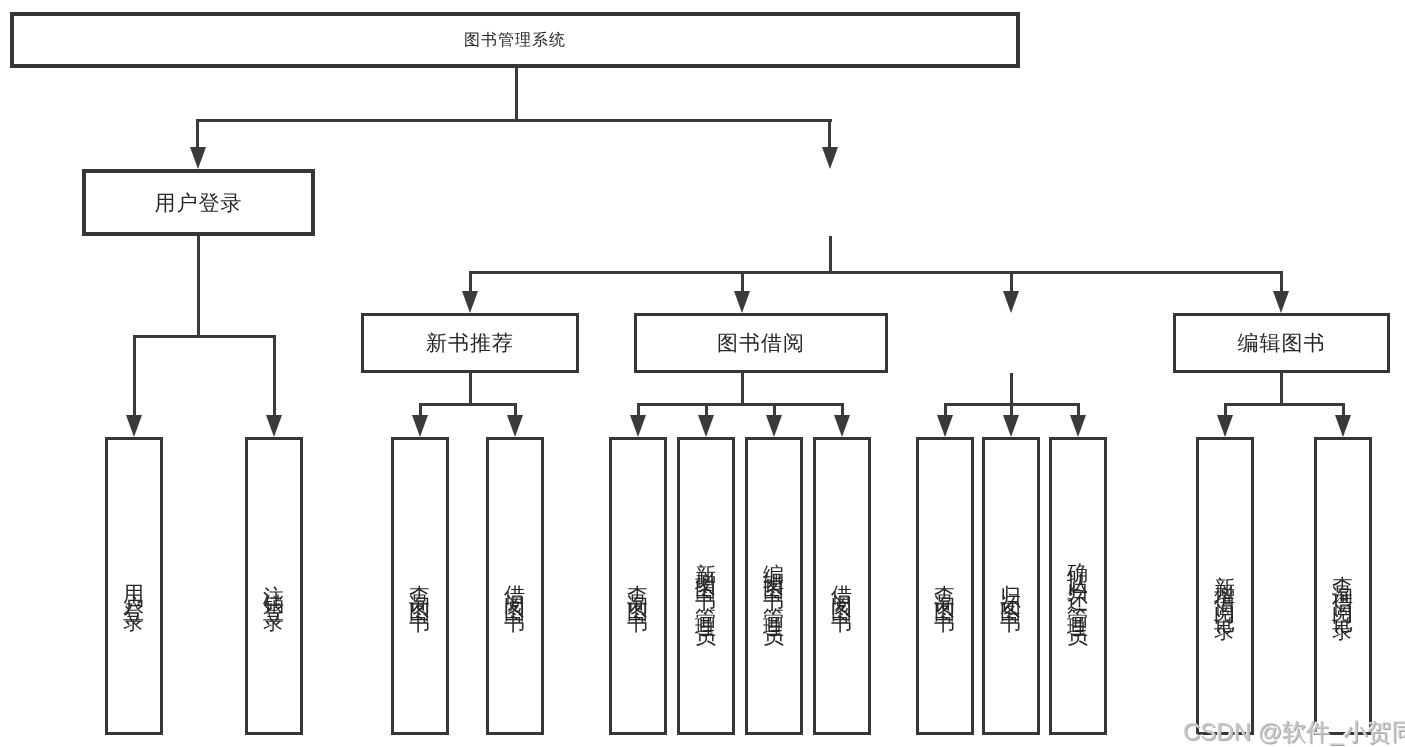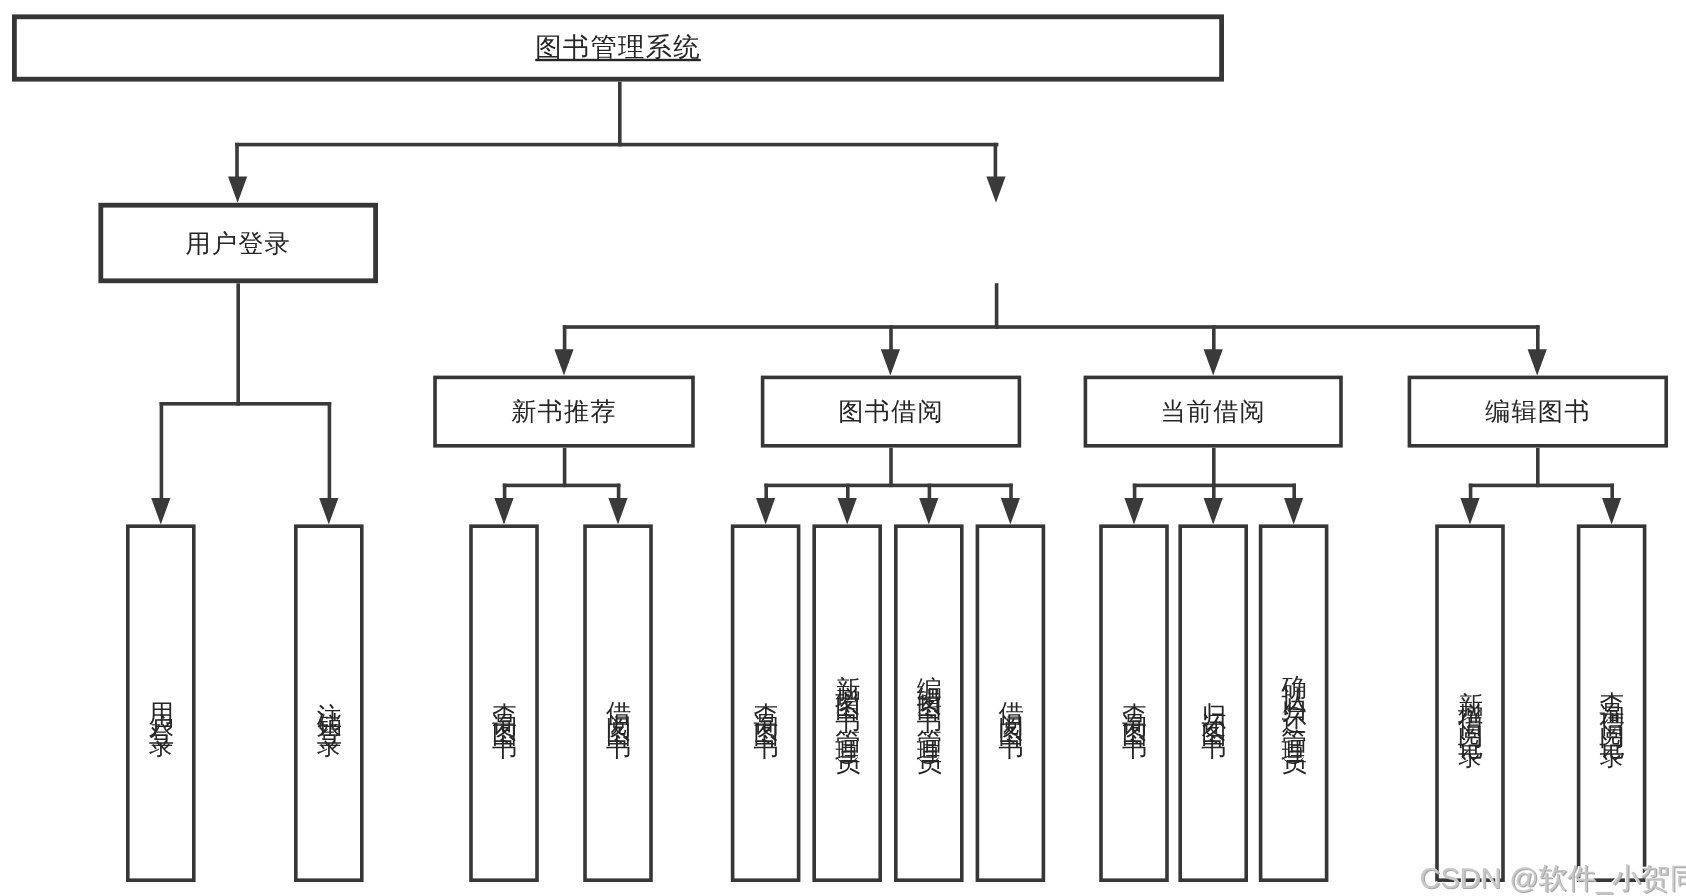--- a/index.html
+++ b/index.html
@@ -18,21 +18,21 @@
     border:3px solid #363636;
     box-sizing:border-box;
     display:flex;
     align-items:center;
     justify-content:center;
     font-size:21px;
     letter-spacing:1px;
     color:#262626;
     z-index:2;
   }
-  .node.root{border-width:4px;font-size:22px;text-decoration:underline;}
+  .node.root{border-width:4px;font-size:16px;}
   .node.lvl2{border-width:4px;}
   .node.lvl3{border-width:3px;}
   .leaf{
     position:absolute;
     background:#ffffff;
     border:3px solid #363636;
     box-sizing:border-box;
     display:flex;
     align-items:center;
     justify-content:center;
@@ -101,25 +101,22 @@
   <div class="vl" style="left:741px;top:271px;height:22px;"></div>
   <div class="arrow" style="left:734px;top:291px;"></div>
   <div class="vl" style="left:1010px;top:271px;height:22px;"></div>
   <div class="arrow" style="left:1003px;top:291px;"></div>
   <div class="vl" style="left:1280px;top:271px;height:22px;"></div>
   <div class="arrow" style="left:1273px;top:291px;"></div>
 
   <div class="node lvl3" style="left:361px;top:313px;width:218px;height:60px;">
     <span>新书推荐</span>
   </div>
-  <div class="node lvl3" style="left:634px;top:313px;width:217px;height:60px;">
+  <div class="node lvl3" style="left:634px;top:313px;width:254px;height:60px;">
     <span>图书借阅</span>
-  </div>
-  <div class="node lvl3" style="left:903px;top:313px;width:216px;height:60px;">
-    <span>当前借阅</span>
   </div>
   <div class="node lvl3" style="left:1173px;top:313px;width:217px;height:60px;">
     <span>编辑图书</span>
   </div>
 
   <div class="vl" style="left:469px;top:373px;height:33px;"></div>
   <div class="hl" style="left:419px;top:403px;width:98px;"></div>
   <div class="vl" style="left:419px;top:403px;height:14px;"></div>
   <div class="arrow" style="left:412px;top:415px;"></div>
   <div class="vl" style="left:514px;top:403px;height:14px;"></div>

